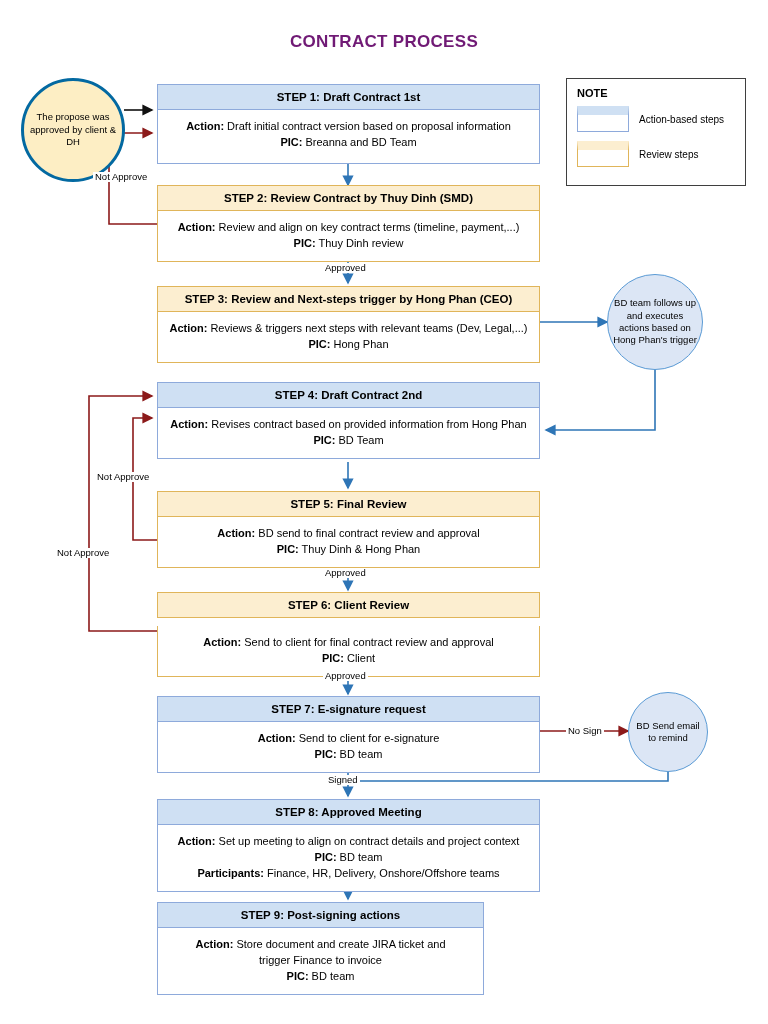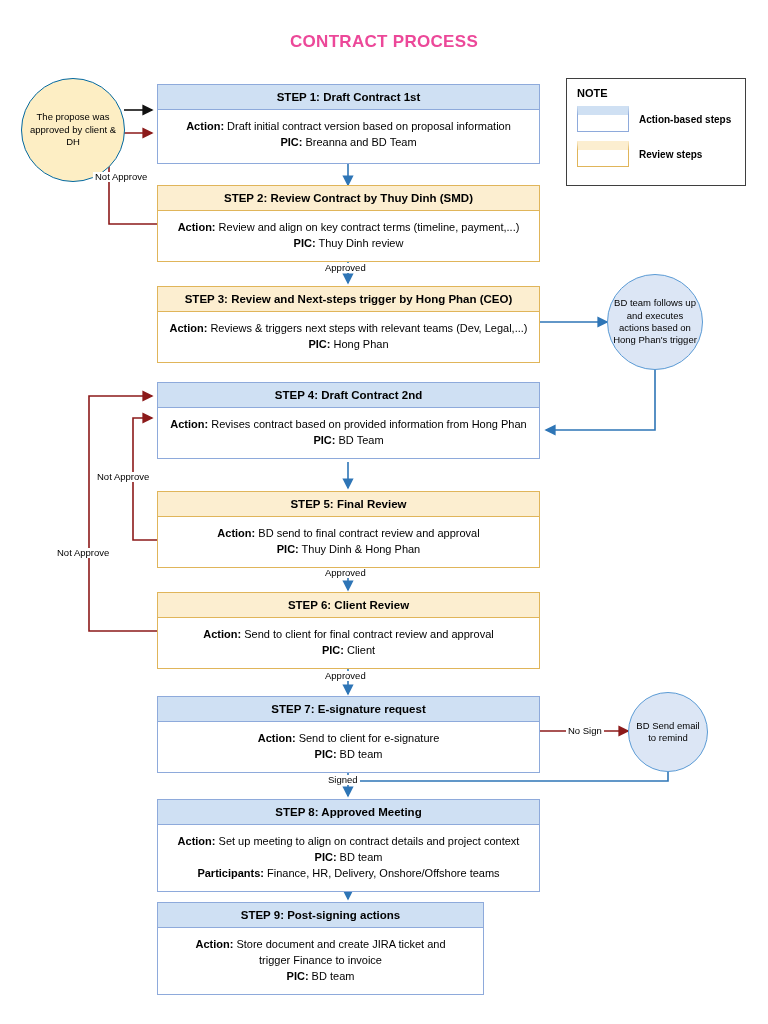--- a/index.html
+++ b/index.html
@@ -3,51 +3,51 @@
 <meta charset="utf-8">
 <style>
   html,body{margin:0;padding:0;background:#ffffff;}
   body{width:768px;height:1024px;position:relative;
        font-family:"Liberation Sans","DejaVu Sans",sans-serif;
        color:#000;overflow:hidden;}
 
   #canvas{position:absolute;inset:0;width:768px;height:1024px;}
 
   .title{position:absolute;left:0;top:32px;width:768px;text-align:center;
-         font-size:17px;font-weight:bold;letter-spacing:.3px;color:#ec4899;}
+         font-size:17px;font-weight:bold;letter-spacing:.3px;color:#701a75;}
 
   
   .step{position:absolute;box-sizing:border-box;}
   .step .hdr{box-sizing:border-box;text-align:center;font-weight:bold;
              font-size:11.5px;line-height:1.25;padding:5px 4px;}
   .step .body{box-sizing:border-box;text-align:center;font-size:11px;
               line-height:1.45;padding:9px 8px;background:#ffffff;}
   .step .body b{font-weight:bold;}
 
   .blue .hdr{background:#cfe0f3;border:1px solid #8eaadb;}
   .blue .body{border:1px solid #8eaadb;border-top:none;}
   .yellow .hdr{background:#fceed0;border:1px solid #e0b55a;}
   .yellow .body{border:1px solid #e0b55a;border-top:none;}
 
   
   .circ{position:absolute;border-radius:50%;display:flex;align-items:center;
         justify-content:center;text-align:center;font-size:9.5px;line-height:1.3;
         box-sizing:border-box;padding:4px;}
-  .circ-start{background:#fdeec4;border:1px solid #0369a1;}
+  .circ-start{background:#fdeec4;border:3px solid #0369a1;}
   .circ-blue{background:#dce6f5;border:1px solid #5b9bd5;}
 
   
   .note{position:absolute;left:566px;top:78px;width:180px;height:108px;
         border:1.5px solid #3f3f3f;background:#fff;box-sizing:border-box;padding:8px 10px;}
   .note-title{font-size:11px;font-weight:bold;margin-bottom:7px;}
   .note-row{display:flex;align-items:center;gap:10px;margin-bottom:9px;}
   .swatch{width:52px;height:26px;box-sizing:border-box;background:#fff;}
   .swatch.b{border:1px solid #8eaadb;border-top:9px solid #cfe0f3;}
   .swatch.y{border:1px solid #e0b55a;border-top:9px solid #fceed0;}
-  .note-lbl{font-size:10px;font-weight:bold;}
+  .note-lbl{font-size:10px;font-weight:normal;}
 
   
   .elabel{position:absolute;font-size:9.5px;background:#fff;padding:0 2px;
           white-space:nowrap;line-height:1;}
 </style>
 </head>
 <body>
 
 <svg id="canvas" viewBox="0 0 768 1024" xmlns="http://www.w3.org/2000/svg">
   <defs>
@@ -157,21 +157,21 @@
 <div class="step yellow" style="left:157px;top:491px;width:383px;">
   <div class="hdr">STEP 5: Final Review</div>
   <div class="body" style="min-height:38px;">
       <div><b>Action:</b> BD send to final contract review and approval</div>
       <div><b>PIC:</b> Thuy Dinh &amp; Hong Phan</div>
     </div>
 </div>
 
 <div class="step yellow" style="left:157px;top:592px;width:383px;">
   <div class="hdr">STEP 6: Client Review</div>
-  <div class="body" style="min-height:42px;">
+  <div class="body" style="min-height:42px;margin-top:8px;">
       <div><b>Action:</b> Send to client for final contract review and approval</div>
       <div><b>PIC:</b> Client</div>
     </div>
 </div>
 
 <div class="step blue" style="left:157px;top:696px;width:383px;">
   <div class="hdr">STEP 7: E-signature request</div>
   <div class="body" style="min-height:46px;">
       <div><b>Action:</b> Send to client for e-signature</div>
       <div><b>PIC:</b> BD team</div>

